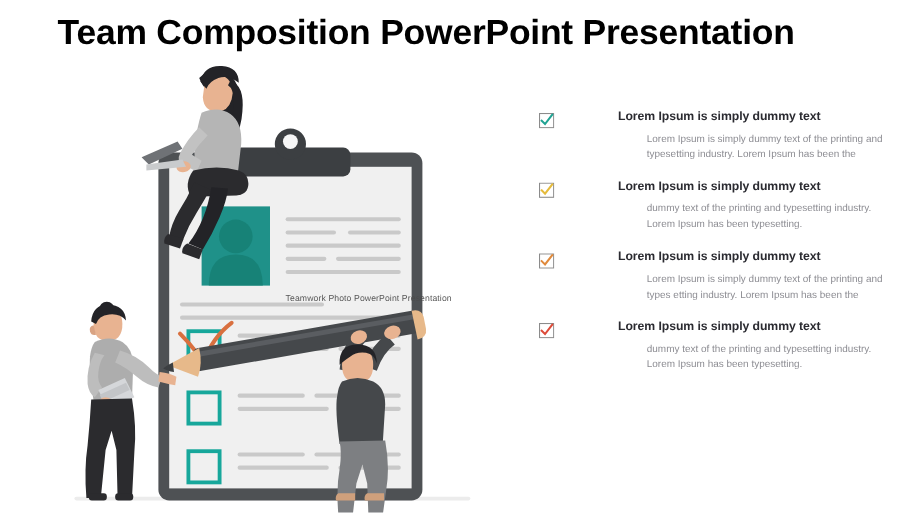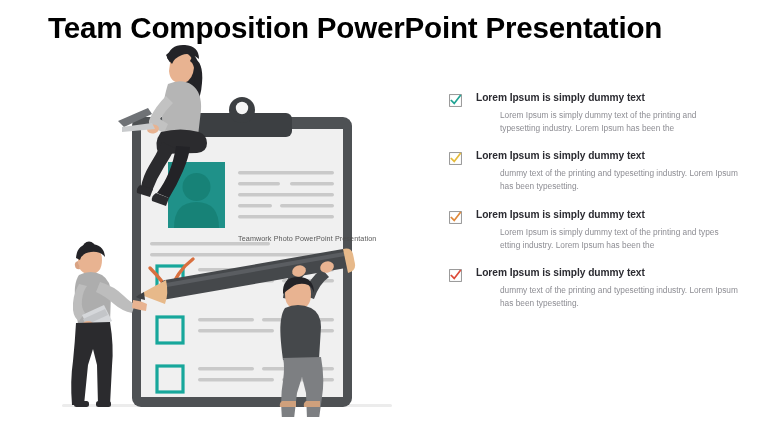--- a/index.html
+++ b/index.html
@@ -29,21 +29,21 @@
     color: #000000;
     white-space: nowrap;
     transform: scaleX(1.02);
     transform-origin: left center;
   }
 
   
   #illustration {
     position: absolute;
     left: 40px;
-    top: 32px;
+    top: 42px;
     width: 380px;
     height: 385px;
   }
   #illustration svg { display: block; }
 
   .wm-text {
     position: absolute;
     left: 198px;
     top: 202px;
     font-size: 7.2px;
@@ -67,20 +67,21 @@
     font-weight: bold;
     color: #2b2b31;
     letter-spacing: -0.3px;
     margin: 0 0 26px 0;
     line-height: 1.1;
   }
   .bullet-row {
     display: flex;
     align-items: flex-start;
     margin-bottom: 16px;
+    gap: 39px;
   }
   .check-box {
     flex: 0 0 auto;
     width: 13px;
     height: 13px;
     margin-top: 2px;
     margin-right: 14px;
     position: relative;
   }
   .check-box svg { display: block; }

